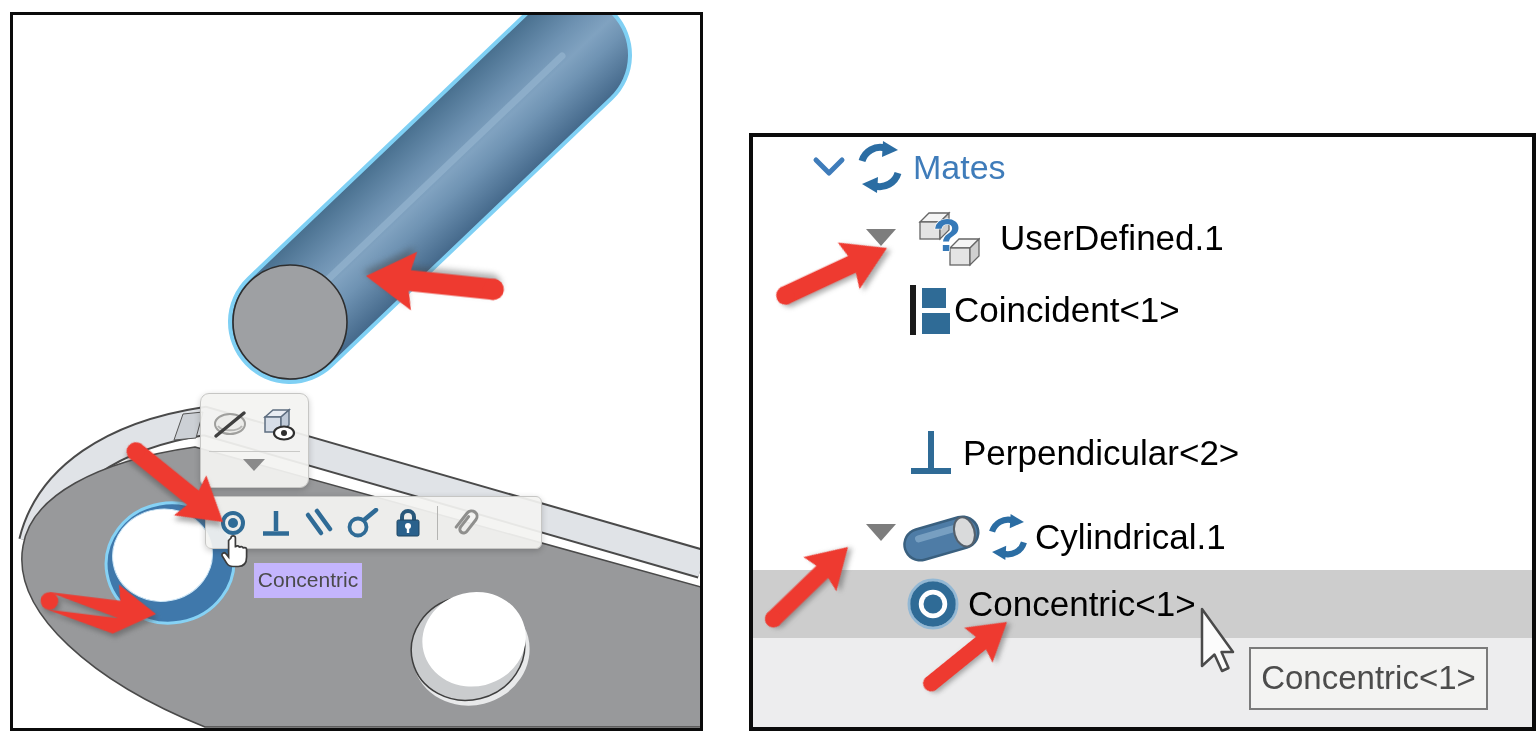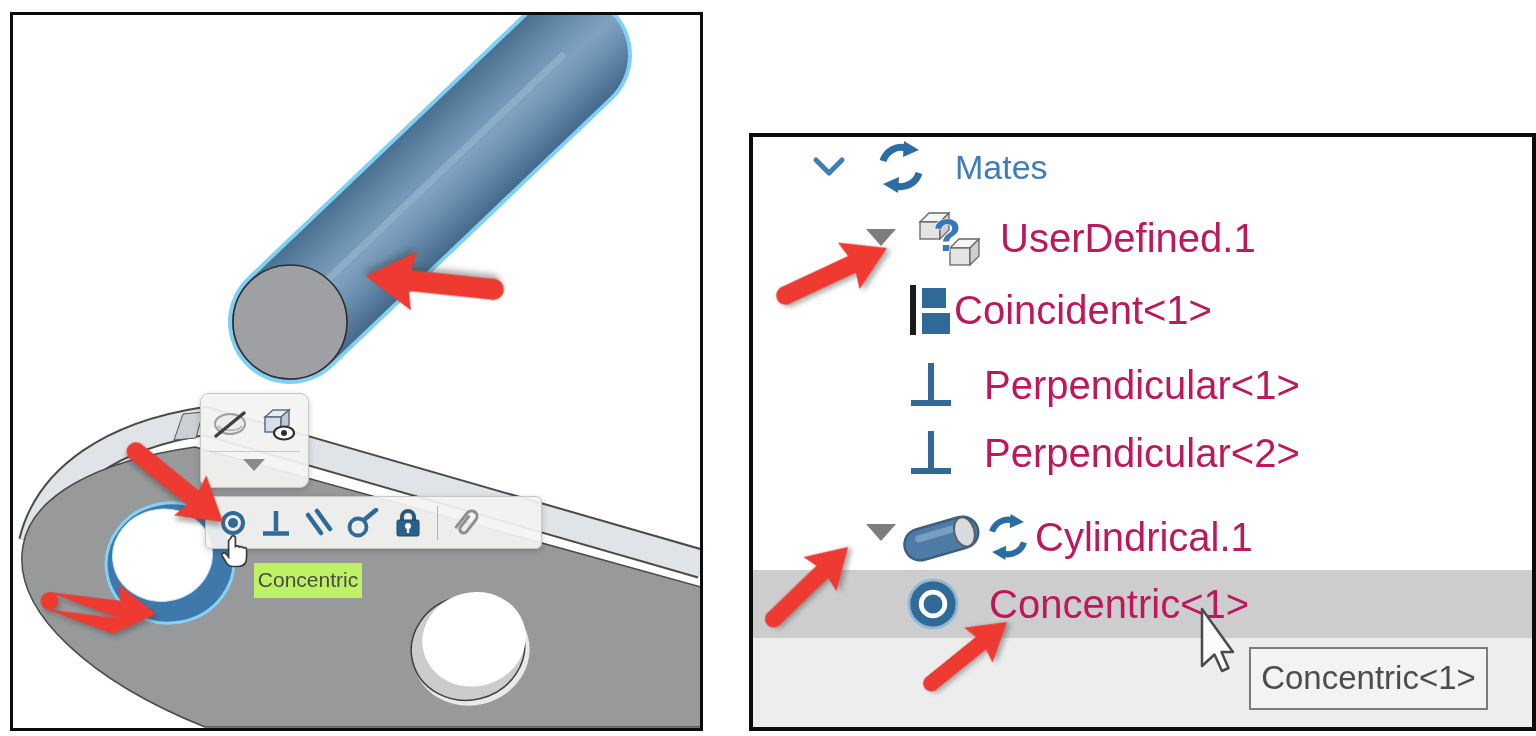--- a/index.html
+++ b/index.html
@@ -16,32 +16,32 @@
   
   .ctx-box{position:absolute;background:rgba(243,243,241,0.93);border:1px solid #c6c6c4;
            box-shadow:0 2px 6px rgba(0,0,0,0.2);z-index:3;}
   .ctx-top{left:187px;top:378px;width:107px;height:93px;border-radius:9px;}
   .ctx-top .icons{display:flex;justify-content:center;align-items:center;gap:10px;padding-top:14px;}
   .ctx-top .sep{position:absolute;left:8px;right:8px;top:57px;border-top:1px solid #c9c9c7;}
   .ctx-top .more{position:absolute;left:41px;top:64px;}
   .ctx-row{left:192px;top:481px;width:311px;height:51px;border-radius:6px;
            display:flex;align-items:center;gap:13px;padding:0 12px;}
   .ctx-row .vdiv{width:1px;height:34px;background:#b4b4b2;}
-  .tooltip{position:absolute;background:#bef264;border:1px solid #9a9a98;color:#4a4a4a;
+  .tooltip{position:absolute;background:#c4b5fd;border:1px solid #9a9a98;color:#4a4a4a;
            text-align:center;z-index:5;box-sizing:border-box;}
   .tip-left{left:240px;top:547px;width:110px;height:37px;font-size:21px;line-height:34px;}
   .tip-right{left:496px;top:510px;width:239px;height:63px;font-size:33px;line-height:58px;
              border:2px solid #7b7b7b;background:#f3f3f2;color:#4c4c4c;}
   
   .hl-band{position:absolute;left:0;top:433px;width:100%;height:68px;background:#CDCDCD;z-index:1;}
   .footer{position:absolute;left:0;top:501px;width:100%;height:89px;background:#EDEDEE;z-index:1;}
   .trow{position:absolute;display:flex;align-items:center;height:56px;z-index:2;}
-  .trow .lbl{font-size:40px;color:#be185d;white-space:pre;}
+  .trow .lbl{font-size:35px;color:#000000;white-space:pre;}
   .row-mates .lbl{font-size:34px;color:#3F7CBA;}
-  .g12{gap:28px}.g14{}.g20{gap:20px}
+  .g12{gap:7px}.g14{}.g20{gap:20px}
   .tri{position:absolute;z-index:2;}
   .trow svg,.tri svg,.ctx-box svg{display:block;}
 </style>
 </head>
 <body>
 
 <div class="stage">
 
   <section class="panel panel-left">
 
@@ -227,29 +227,20 @@
       <span>
         <svg width="46" height="54" viewBox="0 0 46 54">
           <rect x="2" y="2" width="6" height="50" fill="#1A1A1A"></rect>
           <rect x="14" y="5" width="24" height="20" fill="#2F6B96"></rect>
           <rect x="14" y="30" width="28" height="21" fill="#2F6B96"></rect>
         </svg>
       </span>
       <span class="lbl">Coincident&lt;1&gt;</span>
     </div>
 
-    <div class="trow g12" style="left:153px;top:220px;">
-      <span>
-        <svg width="50" height="52" viewBox="0 0 50 52">
-          <line x1="25" y1="4" x2="25" y2="41" stroke="#2F6B96" stroke-width="6"></line>
-          <line x1="5" y1="44" x2="45" y2="44" stroke="#2F6B96" stroke-width="6"></line>
-        </svg>
-      </span>
-      <span class="lbl">Perpendicular&lt;1&gt;</span>
-    </div>
 
     <div class="trow g12" style="left:153px;top:288px;">
       <span>
         <svg width="50" height="52" viewBox="0 0 50 52">
           <line x1="25" y1="4" x2="25" y2="41" stroke="#2F6B96" stroke-width="6"></line>
           <line x1="5" y1="44" x2="45" y2="44" stroke="#2F6B96" stroke-width="6"></line>
         </svg>
       </span>
       <span class="lbl">Perpendicular&lt;2&gt;</span>
     </div>

